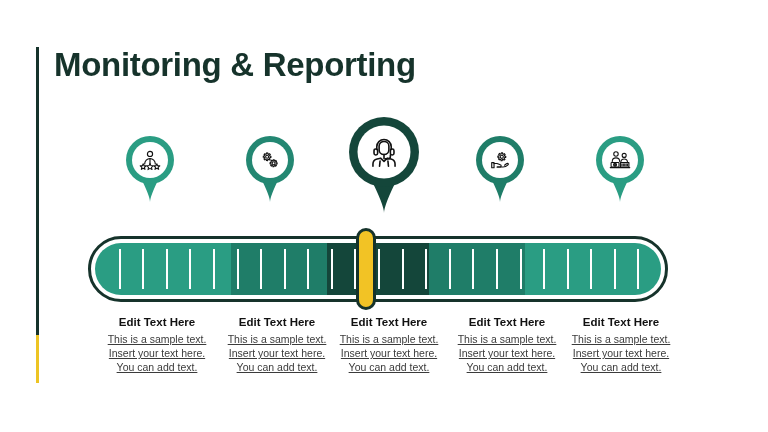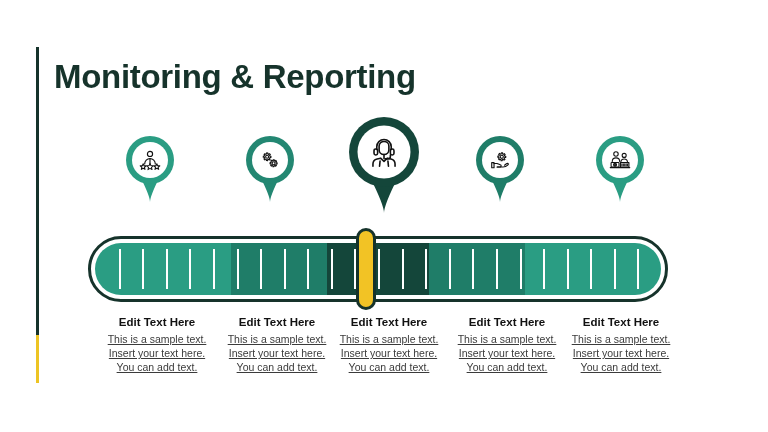--- a/index.html
+++ b/index.html
@@ -37,21 +37,21 @@
     top: 335px;
     width: 3px;
     height: 48px;
     background: #edc423;
   }
 
   
   #title {
     position: absolute;
     left: 54px;
-    top: 58px;
+    top: 46px;
     font-size: 33px;
     font-weight: bold;
     color: #16332b;
     letter-spacing: -0.3px;
     white-space: nowrap;
   }
 
   
   #pins {
     position: absolute;

